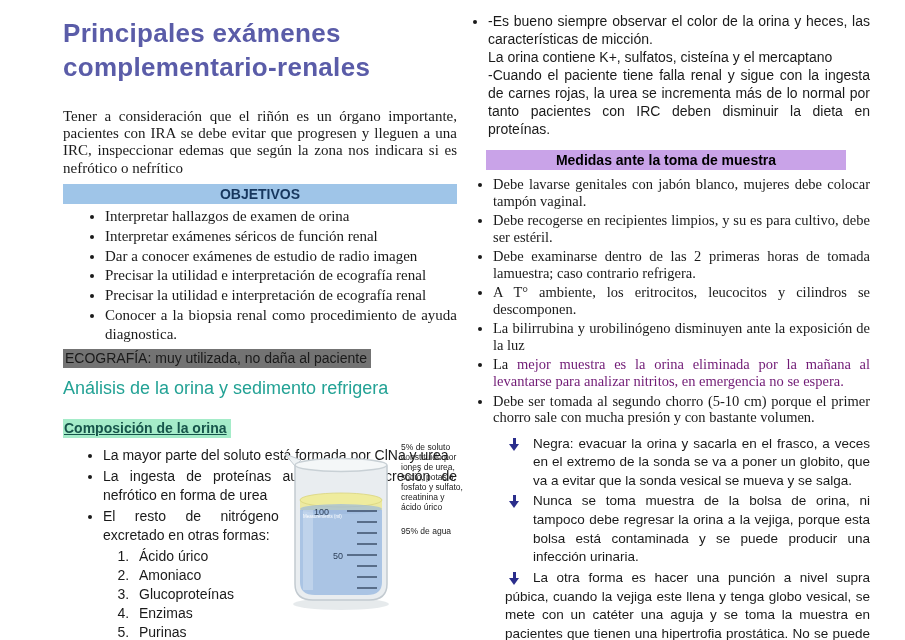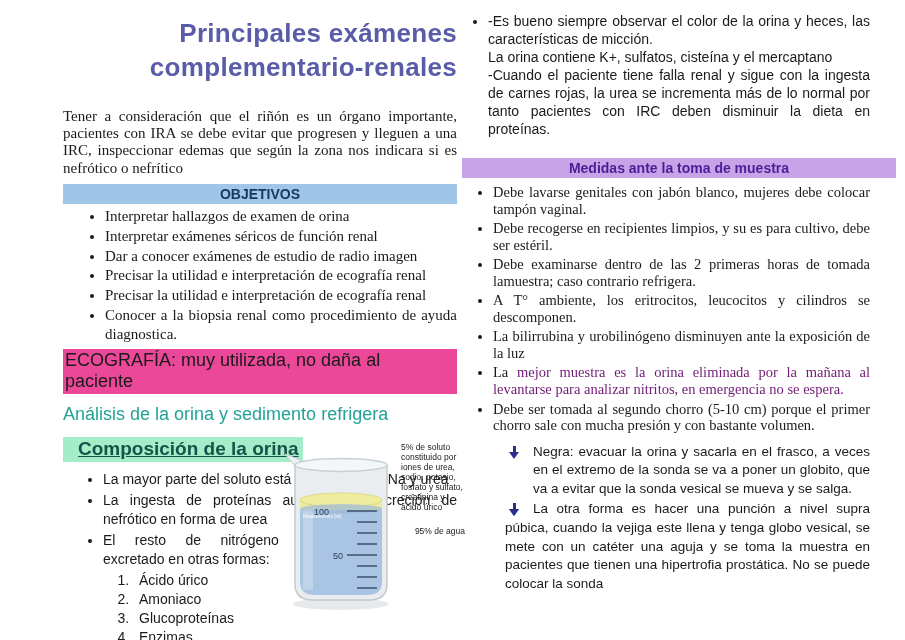--- a/index.html
+++ b/index.html
@@ -1,52 +1,52 @@
 <!DOCTYPE html>
 <html><head>
 <meta charset="utf-8">
 <style>
   html,body{margin:0;padding:0;background:#ffffff;}
   .page{position:relative;width:905px;height:640px;background:#ffffff;overflow:hidden;
         font-family:"Liberation Serif", serif;color:#1a1a1a;}
   .col-left{position:absolute;left:63px;top:16px;width:394px;}
   .col-right{position:absolute;left:462px;top:8px;width:408px;}
 
-  .doc-title{ text-align:right;color:#5a5ca8;font-family:"Liberation Sans", sans-serif;
+  .doc-title{ text-align:left;color:#5a5ca8;font-family:"Liberation Sans", sans-serif;
     font-weight:bold;font-size:26px;line-height:1.32;letter-spacing:.3px;}
   .intro{ margin-top:23px;font-size:15px;line-height:1.16;text-align:justify;}
 
   .hdr-bar{ margin-top:7px;text-align:center;font-family:"Liberation Sans", sans-serif;
     font-weight:bold;font-size:14px;padding:2px 0;color:#17375e;}
   .objetivos-bar{background:#9fc5e8;}
-  .medidas-bar{background:#c9a3e8;color:#4c1d95;width:434px;margin:20px auto 0;}
+  .medidas-bar{background:#c9a3e8;color:#000000;width:360px;margin:12px auto 0;}
 
   ul.dotlist{margin:3px 0 0 0;padding-left:42px;}
   ul.dotlist li{font-size:15px;line-height:1.25;margin-bottom:1px;text-align:justify;}
 
-  .hl-yellow{display:inline-block;margin-top:5px;background:#ec4899;
-    font-family:"Liberation Sans", sans-serif;font-size:18px;padding:1px 4px 2px 2px;}
+  .hl-yellow{display:inline-block;margin-top:5px;background:#737373;
+    font-family:"Liberation Sans", sans-serif;font-size:14px;padding:1px 4px 2px 2px;}
 
   .sect-teal{margin-top:10px;color:#23a295;font-family:"Liberation Sans", sans-serif;
     font-size:18px;font-weight:500;}
-  .subsect-green{display:inline-block;margin-top:12px;background:#a5ecc9;color:#16544a;
-    font-family:"Liberation Sans", sans-serif;font-size:19px;font-weight:bold;
-    text-decoration:underline;padding:1px 4px 2px 15px;}
+  .subsect-green{display:inline-block;margin-top:20px;background:#a5ecc9;color:#16544a;
+    font-family:"Liberation Sans", sans-serif;font-size:14px;font-weight:bold;
+    text-decoration:underline;padding:1px 4px 2px 1px;}
 
   ul.sanslist{margin:8px 0 0 0;padding-left:40px;font-family:"Liberation Sans", sans-serif;}
   ul.sanslist li{font-size:14px;line-height:1.35;text-align:justify;margin-bottom:2px;}
   .narrow{width:210px;}
 
   ol.numlist{margin:2px 0 0 0;padding-left:70px;font-family:"Liberation Sans", sans-serif;}
   ol.numlist li{font-size:14px;line-height:1.36;padding-left:6px;}
 
   .beaker-wrap{position:absolute;left:218px;top:428px;width:120px;height:170px;}
   .beaker-note{position:absolute;left:338px;top:426px;width:64px;
     font-family:"Liberation Sans", sans-serif;font-size:8.5px;line-height:1.18;color:#222;}
-  .beaker-note .gap{margin-top:14px;text-align:right;}
+  .beaker-note .gap{margin-top:14px;}
 
   ul.rtoplist{margin:4px 0 0 0;padding-left:26px;font-family:"Liberation Sans", sans-serif;}
   ul.rtoplist li{font-size:14px;line-height:1.29;}
   ul.rtoplist li div{text-align:justify;}
 
   ul.medlist{margin:6px 0 0 0;padding-left:31px;}
   ul.medlist li{font-size:14.5px;line-height:1.14;margin-bottom:3px;text-align:justify;}
   .red-text{color:#701a75;}
 
   .arrowlist{margin:9px 0 0 43px;font-family:"Liberation Sans", sans-serif;}
@@ -154,20 +154,21 @@
       <li>Debe ser tomada al segundo chorro (5-10 cm) porque el primer chorro sale con mucha presión y con bastante volumen.</li>
     </ul>
 
     <div class="arrowlist">
       <div class="arrow-item">
         <span class="dar"></span>
         <span>Negra: evacuar la orina y sacarla en el frasco, a veces en el extremo de la sonda se va a poner un globito, que va a evitar que la sonda vesical se mueva y se salga.</span>
       </div>
       <div class="arrow-item">
         <span class="dar"></span>
+        <span>Nunca se toma muestra de la bolsa de orina, ni tampoco debe regresar la orina a la vejiga, porque esta bolsa está contaminada y se puede producir una infección urinaria.</span>
       </div>
       <div class="arrow-item outdent">
         <span class="dar"></span>
         <span>La otra forma es hacer una punción a nivel supra púbica, cuando la vejiga este llena y tenga globo vesical, se mete con un catéter una aguja y se toma la muestra en pacientes que tienen una hipertrofia prostática. No se puede colocar la sonda</span>
       </div>
     </div>
   </div>
 
 </div>
 

